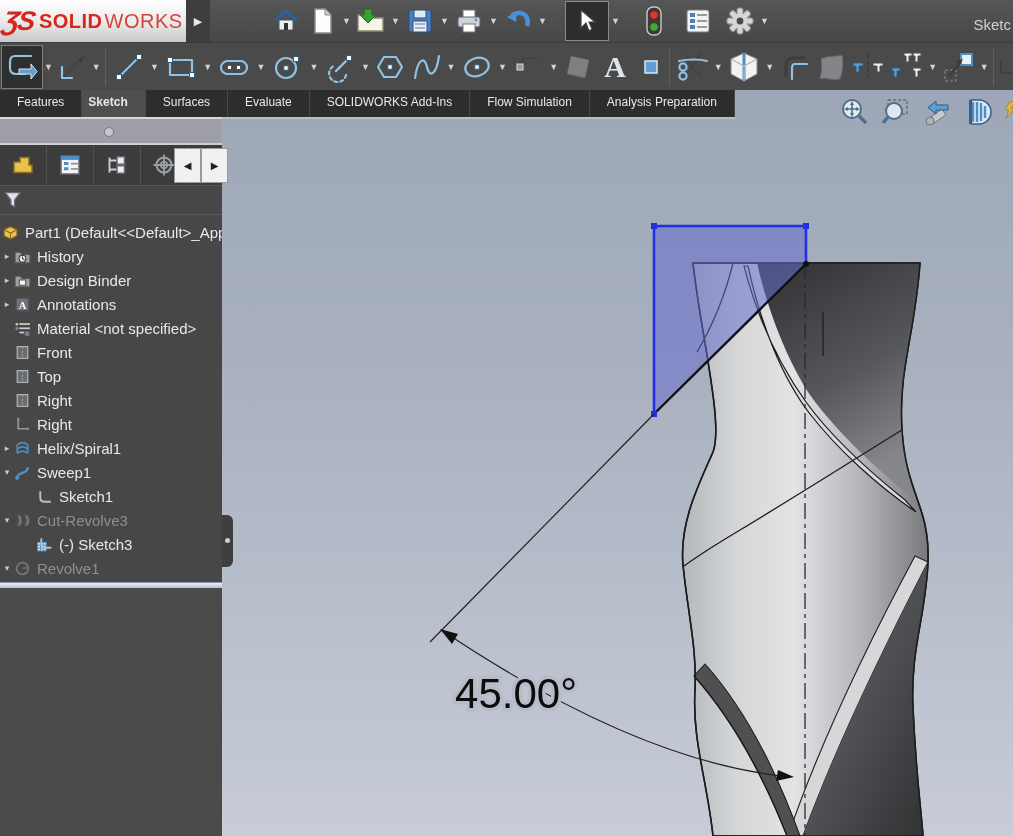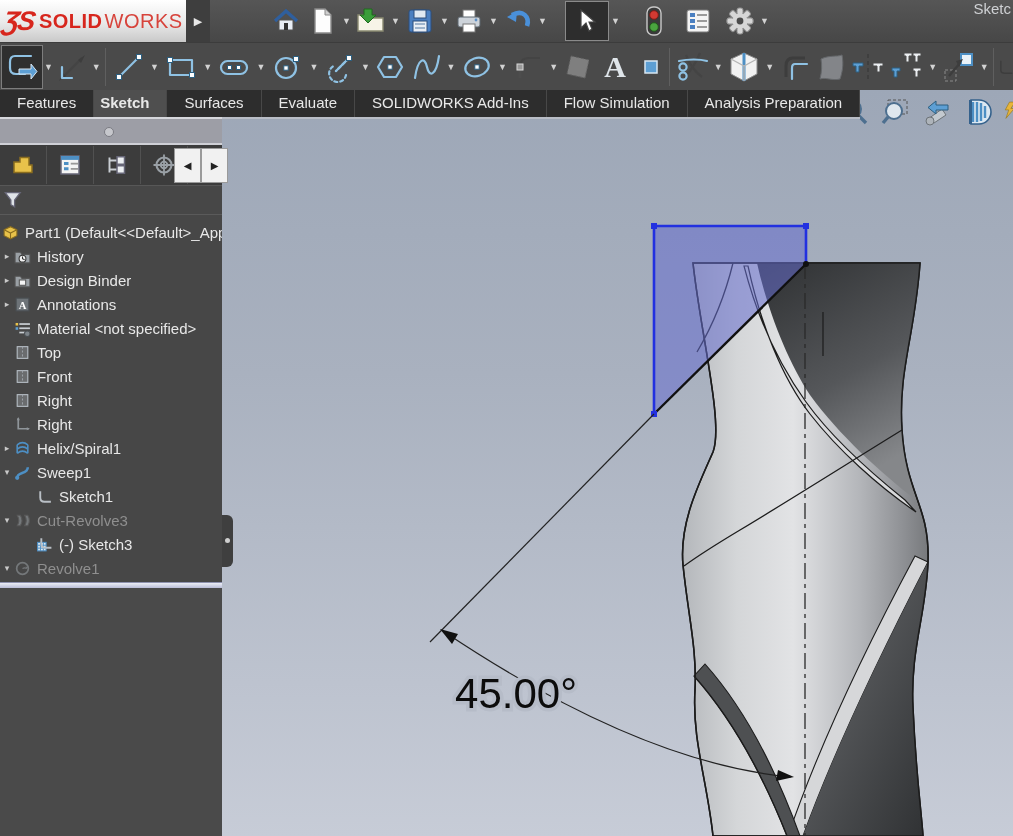--- a/index.html
+++ b/index.html
@@ -10,34 +10,34 @@
   .menubar{position:absolute;top:0;left:0;right:0;height:42px;background:linear-gradient(#565656,#474747);display:flex;align-items:center;}
   .logoplate{width:186px;height:42px;background:linear-gradient(180deg,#ffffff,#e9e9e9 55%,#c9c9c9);display:flex;align-items:center;justify-content:center;gap:2px;}
   .lgmark{font-style:italic;font-weight:bold;font-size:27px;color:#d7261d;transform:skewX(-10deg);letter-spacing:-2px;margin-right:3px;}
   .lgbold{font-weight:bold;font-size:20px;color:#d7261d;letter-spacing:.5px;}
   .lglight{font-weight:normal;font-size:20px;color:#d7433b;letter-spacing:.5px;}
   .flyout{width:24px;height:42px;background:#3e3e3e;display:flex;align-items:center;justify-content:center;color:#e8e8e8;font-size:11px;}
   .mbicons{display:flex;align-items:center;margin-left:58px;}
   .mbtn{width:36px;height:36px;display:flex;align-items:center;justify-content:center;}
   .caret{width:13px;height:36px;display:flex;align-items:center;justify-content:center;color:#d2d2d2;font-size:9px;}
   .pressed{background:#2d2d2d;border:1px solid #8a8a8a;width:42px;height:38px;}
-  .wintitle{position:absolute;right:2px;top:0;color:#cfd1d4;font-size:15px;white-space:nowrap;}
+  .wintitle{position:absolute;right:2px;top:16px;color:#cfd1d4;font-size:15px;white-space:nowrap;}
 
   
   .sketchbar{position:absolute;top:42px;left:0;right:0;height:48px;background:#4a4a4a;border-top:1px solid #3c3c3c;display:flex;align-items:center;}
   .sbtn{height:40px;display:flex;align-items:center;justify-content:center;}
   .sep{width:1px;height:38px;background:#5f5f5f;margin:0 3px;}
   .spressed{background:#2f2f2f;border:1px solid #7d7d7d;width:44px;height:42px;margin-left:1px;}
   .ik{stroke:#8fc2e4;fill:none;stroke-width:2.2;stroke-linecap:round;stroke-linejoin:round;}
   .ikd{stroke:#444;fill:none;stroke-width:2.2;}
   .dot-w{fill:#ffffff;stroke:#2c5f80;stroke-width:1;}
 
   
   .ribbon{position:absolute;top:90px;left:0;height:27px;display:inline-flex;background:#2d2d2d;z-index:5;border-bottom:2px solid #b9bdc6;}
-  .rtab{padding:0 17px;line-height:25px;font-size:15px;color:#e8e8e8;border-right:1px solid #484848;white-space:nowrap;}
+  .rtab{padding:0 17px;line-height:25px;font-size:12px;color:#e8e8e8;border-right:1px solid #484848;white-space:nowrap;}
   .rtab.active{background:#4f4f4f;font-weight:bold;padding-left:6px;}
 
   
   .viewport{position:absolute;left:222px;top:90px;right:0;bottom:0;background:linear-gradient(180deg,#9da7b7 0%,#a9b1bf 38%,#c7ccd7 100%);}
   .scene{position:absolute;left:0;top:27px;}
   .headsup{position:absolute;top:7px;right:-12px;display:flex;gap:8px;z-index:4;}
   .hbtn{width:33px;height:30px;display:flex;align-items:center;justify-content:center;}
 
   
   .panel{position:absolute;left:0;top:117px;width:222px;bottom:0;background:#474747;z-index:6;display:flex;flex-direction:column;}
@@ -528,29 +528,29 @@
             <circle cx="12.5" cy="13" r="2.6" fill="#7d848a" stroke="#4a4f53"></circle>
           </svg>
         <span class="tl">Material &lt;not specified&gt;</span>
       </div>
       <div class="trow">
         <span class="exp"></span>
         <svg class="ti" viewBox="0 0 16 16">
             <rect x="3" y="2.5" width="10" height="11" fill="rgba(210,218,226,0.25)" stroke="#b9c1c9"></rect>
             <path d="M8 2.5 V13.5" stroke="#9aa0a6" stroke-dasharray="2 1.6"></path>
           </svg>
-        <span class="tl">Top</span>
+        <span class="tl">Front</span>
       </div>
       <div class="trow">
         <span class="exp"></span>
         <svg class="ti" viewBox="0 0 16 16">
             <rect x="3" y="2.5" width="10" height="11" fill="rgba(210,218,226,0.25)" stroke="#b9c1c9"></rect>
             <path d="M8 2.5 V13.5" stroke="#9aa0a6" stroke-dasharray="2 1.6"></path>
           </svg>
-        <span class="tl">Front</span>
+        <span class="tl">Top</span>
       </div>
       <div class="trow">
         <span class="exp"></span>
         <svg class="ti" viewBox="0 0 16 16">
             <rect x="3" y="2.5" width="10" height="11" fill="rgba(210,218,226,0.25)" stroke="#b9c1c9"></rect>
             <path d="M8 2.5 V13.5" stroke="#9aa0a6" stroke-dasharray="2 1.6"></path>
           </svg>
         <span class="tl">Right</span>
       </div>
       <div class="trow">

